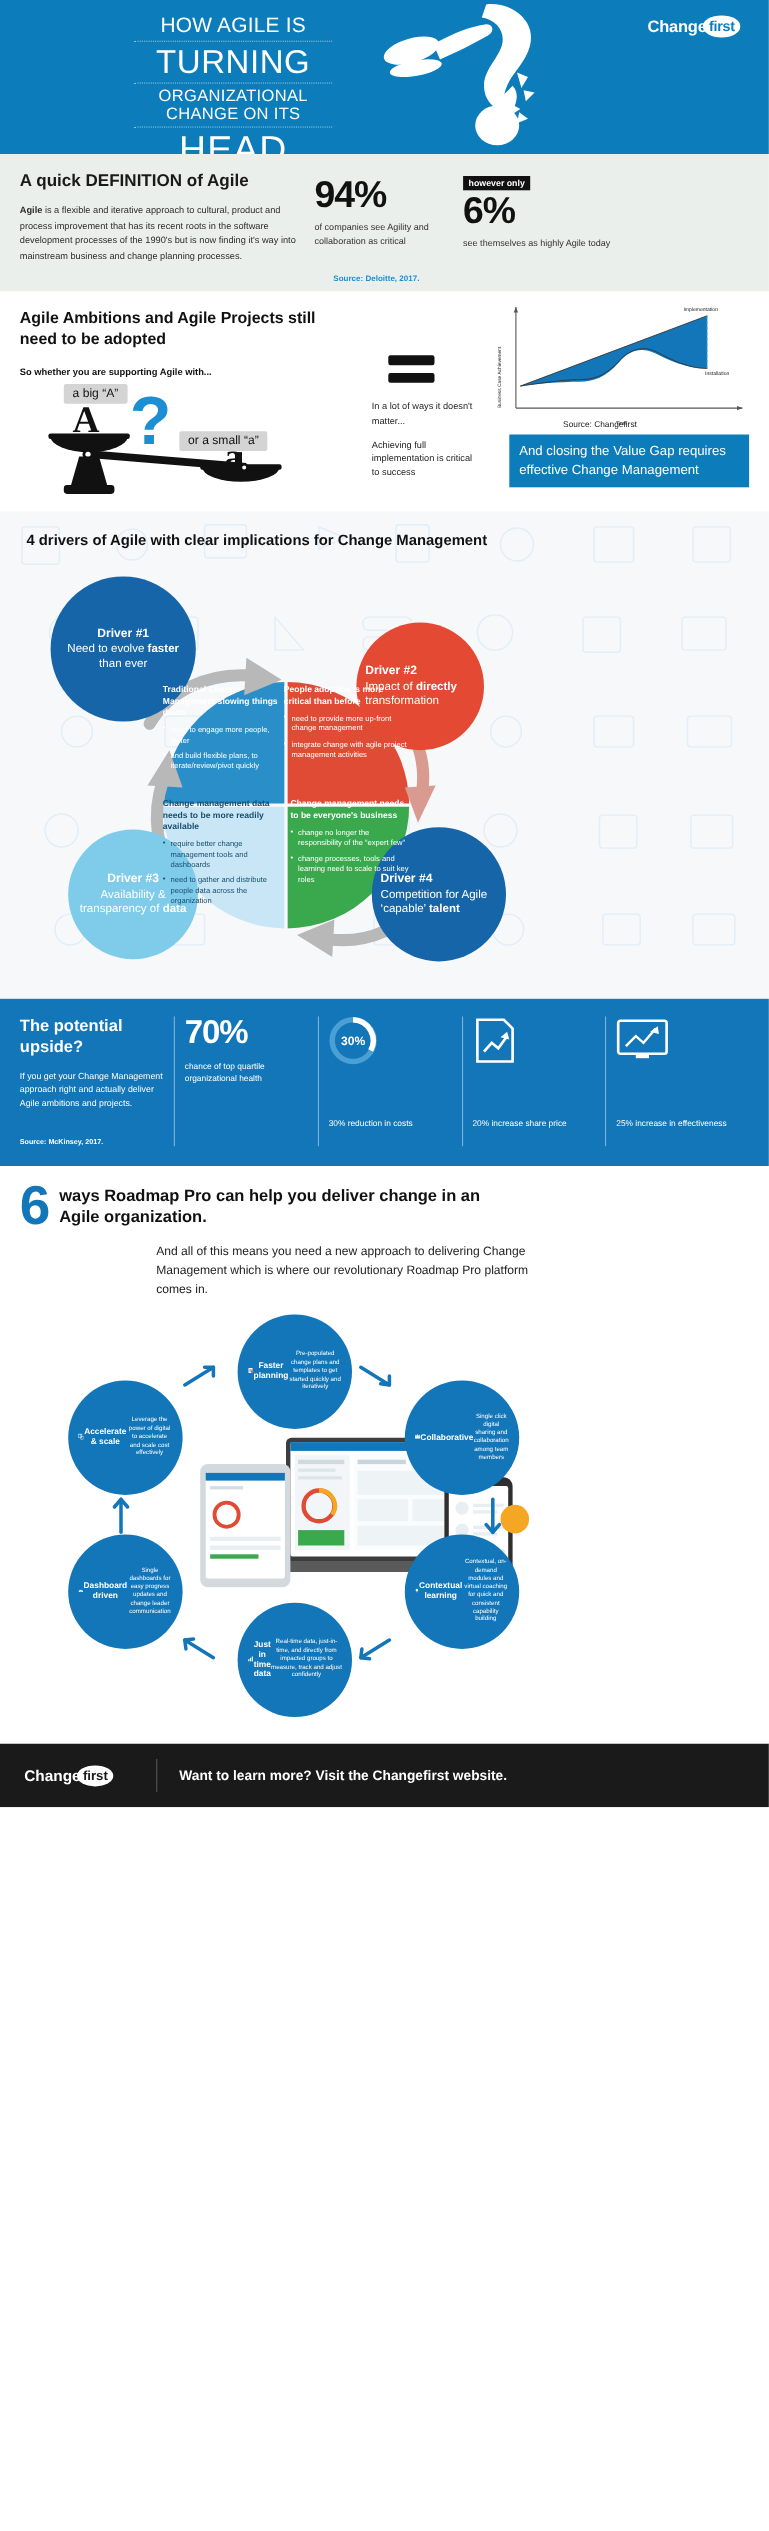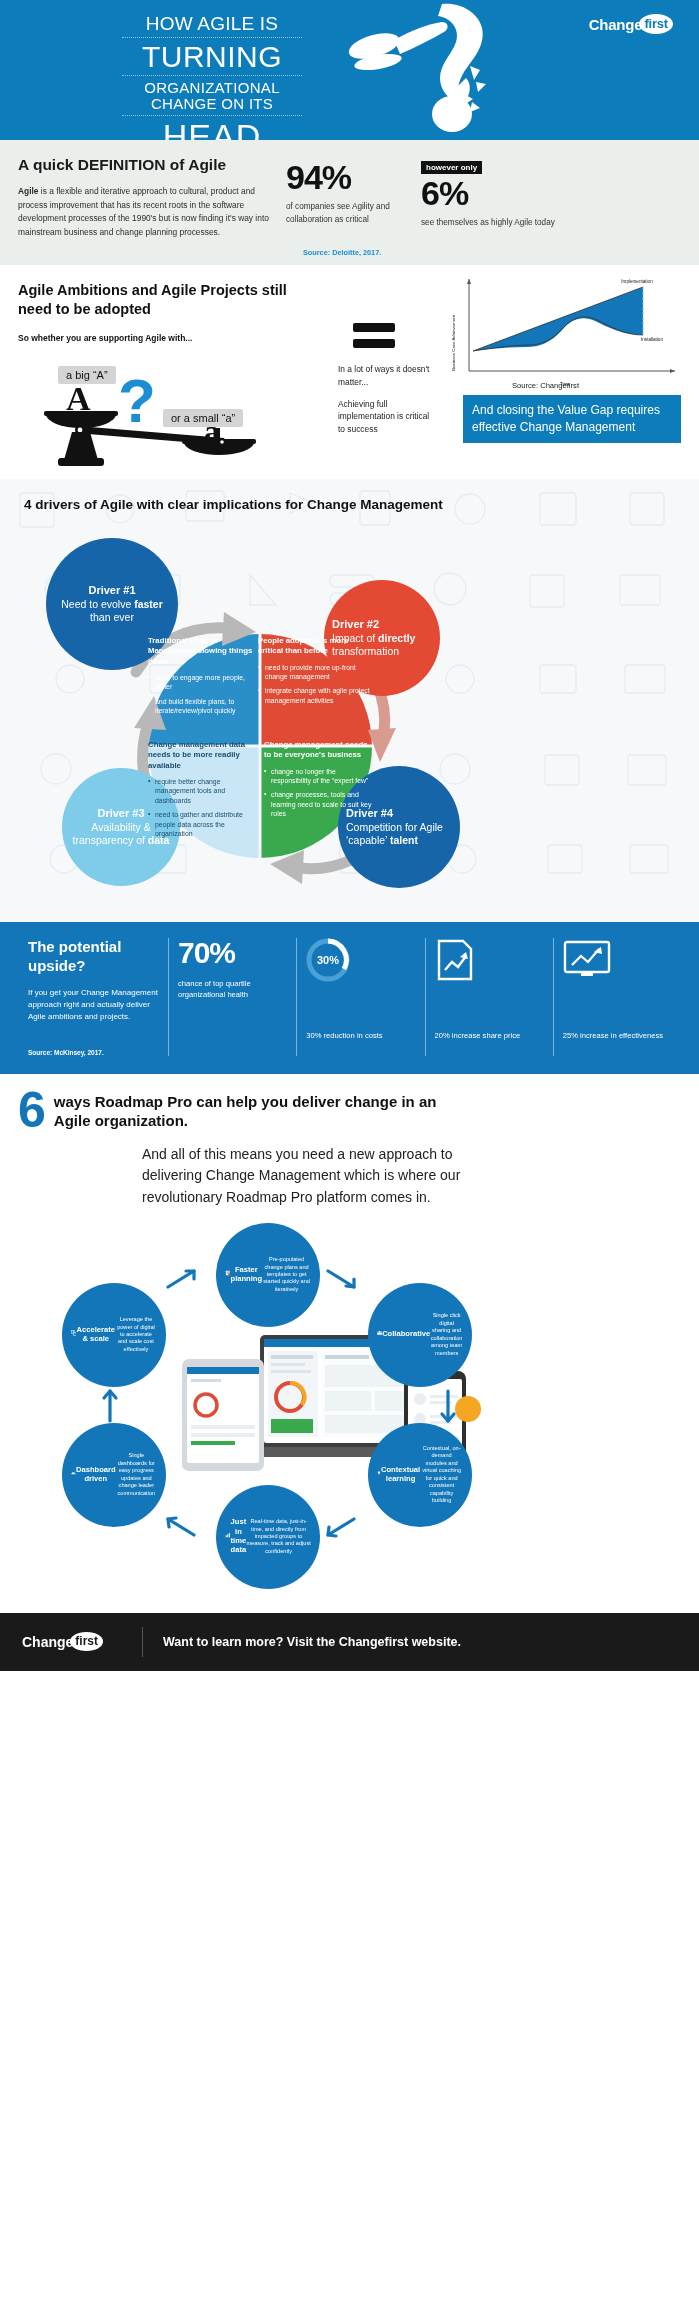--- a/index.html
+++ b/index.html
@@ -72,21 +72,21 @@
   .source-blue {
     position: absolute; left: 303px; bottom: 8px;
     font-size: 7.3px; font-weight: 700; color: #1b8ed4;
   }
 
   
   .ambitions { background: #fff; padding: 16px 18px 10px 18px; position: relative; min-height: 200px;}
   .amb-h { font-size: 14.5px; font-weight: 700; color: #111; line-height: 1.3; width: 300px; }
   .amb-sub { font-size: 8.5px; font-weight: 700; color: #111; margin-top: 14px; }
 
-  .scale-wrap { position: relative; width: 260px; height: 105px; margin-top: 21px; margin-left: 18px;}
+  .scale-wrap { position: relative; width: 260px; height: 105px; margin-top: 4px; margin-left: 18px;}
   .pill {
     position: absolute; background: #d4d4d4; color: #111;
     font-size: 11px; padding: 3px 8px; border-radius: 2px; font-weight: 400;
   }
   .pill-a { left: 22px; top: 2px; }
   .pill-b { left: 127px; top: 45px; }
   .qmark {
     position: absolute; left: 82px; top: 6px;
     font-size: 62px; font-weight: 700; color: #1b8ed4; line-height: 1;
   }
@@ -132,39 +132,39 @@
   .q-tl { left: 148px; top: 118px; width: 106px; }
   .q-tr { left: 258px; top: 118px; width: 112px; }
   .q-bl { left: 148px; top: 222px; width: 106px; }
   .q-br { left: 264px; top: 222px; width: 112px; }
   .q-h { font-size: 7.8px; font-weight: 700; line-height: 1.32; margin-bottom: 6px; }
   .q-list { list-style: none; }
   .q-list li { font-size: 6.9px; line-height: 1.36; margin-bottom: 5px; position: relative; padding-left: 7px;}
   .q-list li:before { content: "•"; position: absolute; left: 0; top: -1px; }
 
   
-  .upside { background: #1276b8; color: #fff; padding: 16px 18px 18px 28px; display: flex; position: relative;}
+  .upside { background: #1276b8; color: #fff; padding: 16px 18px 18px 18px; display: flex; position: relative;}
   .up-left { width: 140px; padding-right: 10px; }
   .up-h { font-size: 15px; font-weight: 700; line-height: 1.25; }
   .up-body { font-size: 8px; line-height: 1.5; margin-top: 11px; }
   .up-src { font-size: 6.5px; margin-top: 26px; font-weight:700;}
   .up-col { flex: 1; padding: 0 9px; border-left: 1px solid rgba(255,255,255,.45); }
   .up-col:first-of-type { border-left: none; }
   .up-70 { font-size: 30px; font-weight: 700; line-height: 1; letter-spacing:-1px;}
   .up-cap { font-size: 7.6px; line-height: 1.45; margin-top: 48px; }
   .up-cap-tall { margin-top: 10px; }
   .donut { width: 44px; height: 44px; }
   .up-icon { height: 44px; display:flex; align-items:center;}
 
   
   .six { background: #fff; padding: 14px 18px 0 18px; position: relative; }
   .six-head { display: flex; align-items: flex-start; }
   .six-num { font-size: 50px; font-weight: 700; color: #1276b8; line-height: .88; margin-right: 10px; letter-spacing:-2px;}
   .six-t { font-size: 15px; font-weight: 700; color: #111; line-height: 1.3; padding-top: 4px; width: 420px;}
-  .six-p { font-size: 14px; line-height: 1.55; color: #222; margin: 12px 4px 0 124px; width: 360px; }
+  .six-p { font-size: 11px; line-height: 1.55; color: #222; margin: 12px 4px 0 124px; width: 360px; }
 
   .hex-area { position: relative; height: 400px; margin-top: 4px; }
   .hexb {
     position: absolute; width: 104px; height: 104px; border-radius: 50%;
     background: #1276b8; color: #fff; text-align: center; padding: 11px 9px;
     display: flex; flex-direction: row; align-items: center; justify-content: flex-start;
   }
   .hexb .ic { height: 22px; margin-bottom: 3px; }
   .hexb .ht { font-size: 7.6px; font-weight: 700; line-height: 1.2; margin-bottom: 2px;}
   .hexb .hd { font-size: 5.6px; line-height: 1.33; }

